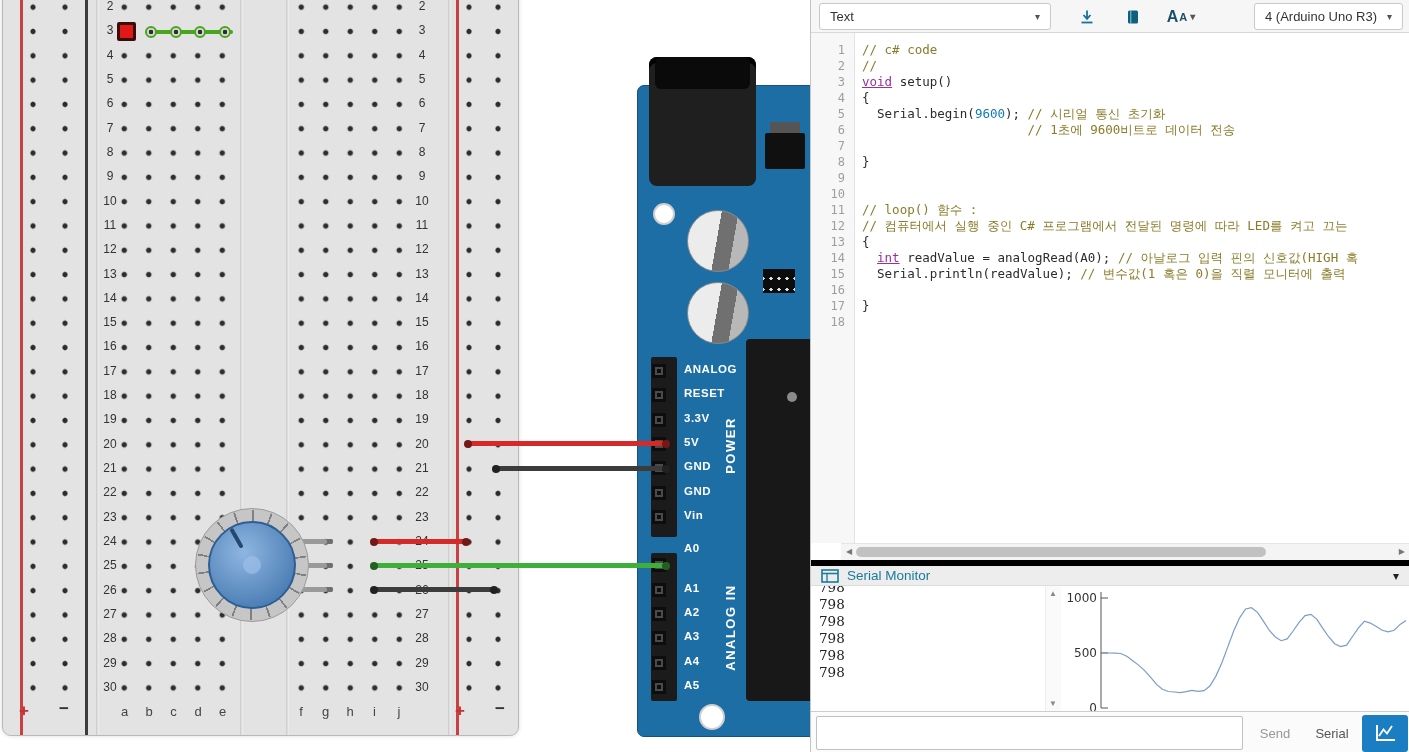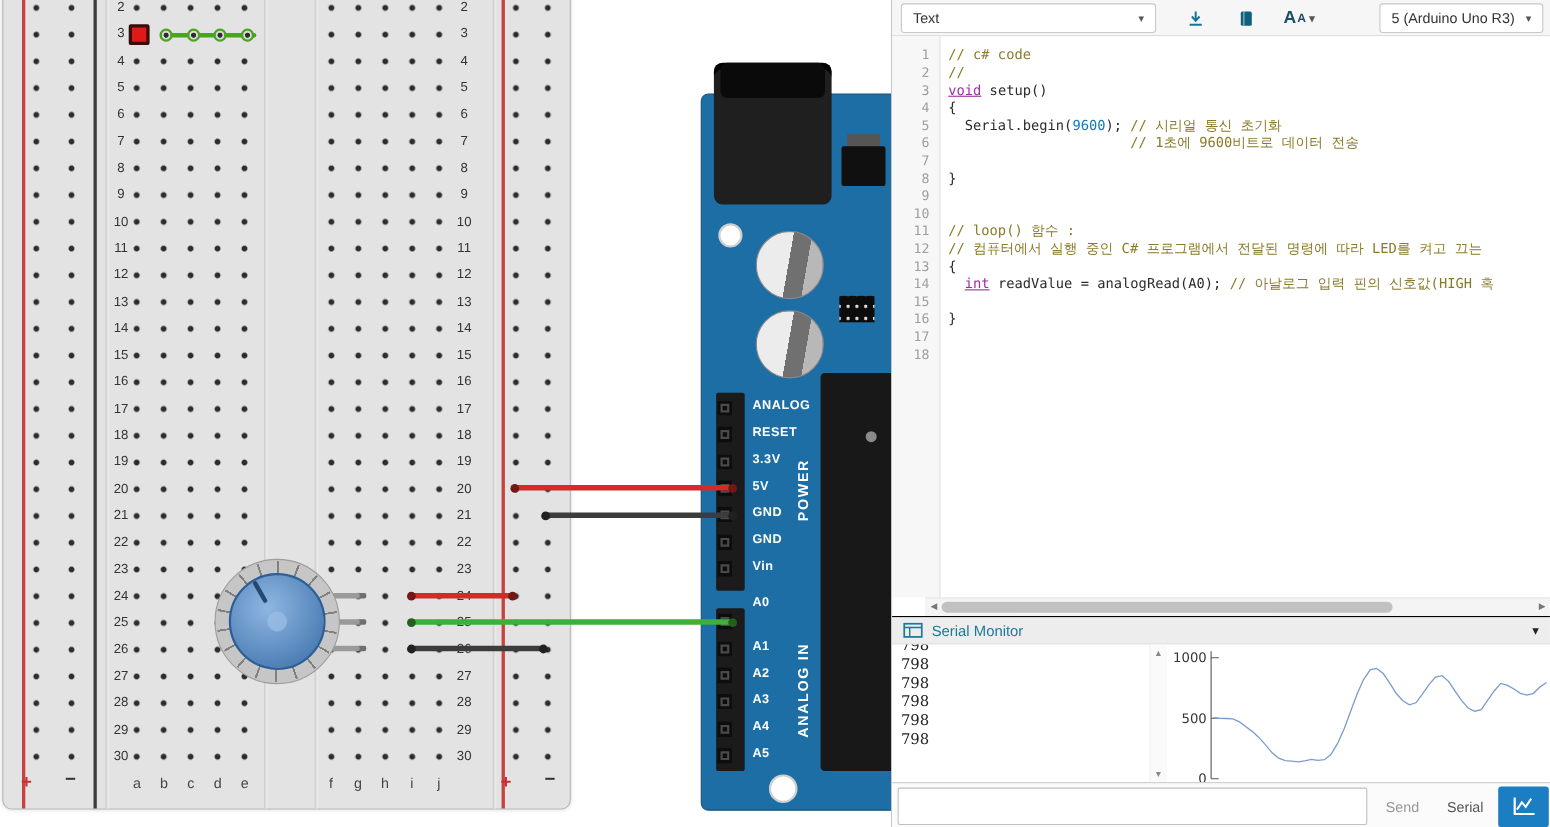--- a/index.html
+++ b/index.html
@@ -118,21 +118,21 @@
   .tok-kw { color:var(--keyword);text-decoration:underline; } .tok-num { color:var(--number); }
 
   .hscroll { position:absolute; left:30px; right:0; top:543px; height:17px; background:#f4f4f4;
     border-top:1px solid #e5e5e5; }
   .harrow { position:absolute; top:3px; font-size:8px; color:#777; }
   .harrow.left { left:5px; } .harrow.right { right:4px; }
   .hthumb { position:absolute; left:15px; top:3px; width:410px; height:10px; background:#c1c1c1;
     border-radius:5px; }
 
   .smheader { position:absolute; left:0; right:0; top:560px; height:26px; background:#ededed;
-    border-top:1px solid #000000; border-bottom:1px solid #ddd; display:flex; align-items:center;
+    border-top:6px solid #000000; border-bottom:1px solid #ddd; display:flex; align-items:center;
     padding:0 10px; cursor:pointer; }
   .smheader .smtitle { color:var(--accent); font-size:13.5px; margin-left:8px; }
   .smheader .chev { margin-left:auto; font-size:12px; color:#222; }
 
   .monitor { position:absolute; left:0; right:0; top:586px; height:125px; background:#fff; }
   .svalues { position:absolute; left:0; top:0; width:235px; height:125px; overflow:hidden;
     padding-left:8px; border-right:1px solid #eee; }
   .sv { font-family:"DejaVu Serif", serif; font-size:13.5px; line-height:17px; color:#222; }
   .svalues .inner { margin-top:-7px; }
   .vscroll { position:absolute; left:235px; top:0; width:15px; height:125px; background:#fafafa; }
@@ -349,21 +349,21 @@
         <rect x="3" y="1.5" width="10" height="13" rx="1.5" fill="#0e607f"></rect>
         <path d="M5.8 1.5v13" stroke="#fff" stroke-width="1" opacity=".6"></path>
       </svg>
     </button>
     <button class="iconbtn fs">
       <span class="bigA">A</span>
       <span class="smallA">A</span>
       <span class="chev">▾</span>
     </button>
     <div class="select board">
-      <span>5 (Arduino Uno R3)</span>
+      <span>4 (Arduino Uno R3)</span>
       <span class="chev">▾</span>
     </div>
   </div>
 
   <div class="code-area">
     <div class="gutter">
         <div class="ln">1</div>
         <div class="ln">2</div>
         <div class="ln">3</div>
         <div class="ln">4</div>
@@ -390,20 +390,21 @@
         <div class="cl"><span class="tok-pl">  Serial.begin(</span><span class="tok-num">9600</span><span class="tok-pl">); </span><span class="tok-cm">// 시리얼 통신 초기화</span></div>
         <div class="cl"><span class="tok-pl">                      </span><span class="tok-cm">// 1초에 9600비트로 데이터 전송</span></div>
         <div class="cl"></div>
         <div class="cl"><span class="tok-pl">}</span></div>
         <div class="cl"></div>
         <div class="cl"></div>
         <div class="cl"><span class="tok-cm">// loop() 함수 :</span></div>
         <div class="cl"><span class="tok-cm">// 컴퓨터에서 실행 중인 C# 프로그램에서 전달된 명령에 따라 LED를 켜고 끄는</span></div>
         <div class="cl"><span class="tok-pl">{</span></div>
         <div class="cl"><span class="tok-pl">  </span><span class="tok-kw">int</span><span class="tok-pl"> readValue = analogRead(A0); </span><span class="tok-cm">// 아날로그 입력 핀의 신호값(HIGH 혹</span></div>
+        <div class="cl"><span class="tok-pl">  Serial.println(readValue); </span><span class="tok-cm">// 변수값(1 혹은 0)을 직렬 모니터에 출력</span></div>
         <div class="cl"></div>
         <div class="cl"><span class="tok-pl">}</span></div>
       </div>
   </div>
 
   <div class="hscroll">
     <span class="harrow left">◀</span>
     <div class="hthumb"></div>
     <span class="harrow right">▶</span>
   </div>

